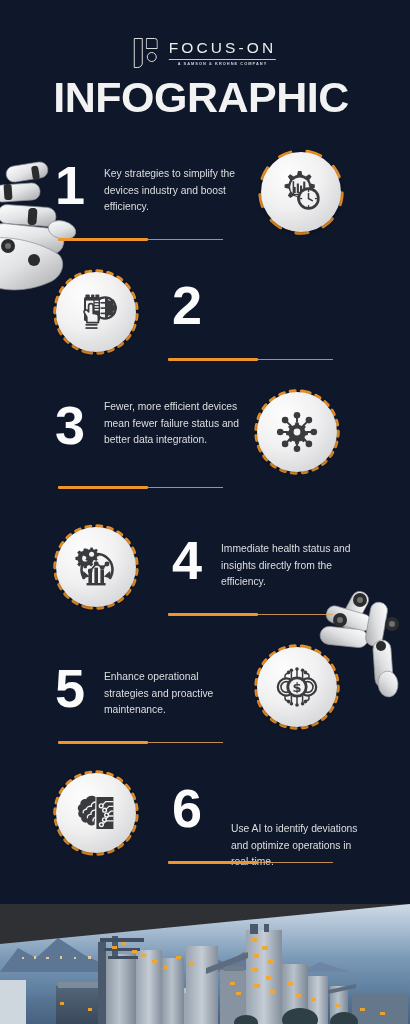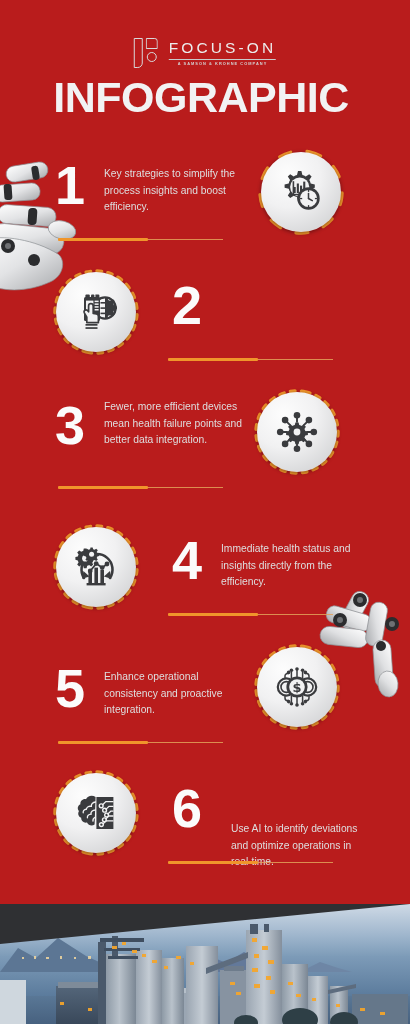--- a/index.html
+++ b/index.html
@@ -2,21 +2,21 @@
 <html><head>
 <meta charset="utf-8">
 <style>
   * { margin:0; padding:0; box-sizing:border-box; }
   html,body { background:#2f3033; }
   body {
     width:410px; height:1024px; position:relative; overflow:hidden;
     font-family:"Liberation Sans", sans-serif;
     background:#2f3033; color:#e9e9ea;
   }
-  .page { position:absolute; inset:0; background:#b91c1c; overflow:hidden; }
+  .page { position:absolute; inset:0; background:#0f172a; overflow:hidden; }
 
   
   .header { position:absolute; top:0; left:0; width:410px; height:140px; }
   .logo { position:absolute; top:38px; left:50%; transform:translateX(-50%);
           display:flex; align-items:center; gap:9px; }
   .logo-mark { width:26px; height:30px; position:relative; }
   .logo-mark .bar {
     position:absolute; left:0; top:0; width:9px; height:30px;
     border:1.4px solid #d8d9da; border-radius:0 0 5px 0;
   }
@@ -162,21 +162,21 @@
           <circle cx="22" cy="32" r="3" fill="#6e7073"></circle>
         <circle cx="74" cy="36" r="7"></circle>
           <circle cx="74" cy="36" r="3" fill="#6e7073"></circle>
         <circle cx="63" cy="58" r="5"></circle>
       </g>
     </svg>
   </div>
 
   <div class="row" style="top:152px;">
     <div class="num" style="left:55px;">1</div>
-    <div class="copy" style="left:104px;">Key strategies to simplify the process insights and boost efficiency.</div>
+    <div class="copy" style="left:104px;">Key strategies to simplify the devices industry and boost efficiency.</div>
     <div class="divider" style="left:58px; top:86px;">
       <div class="seg-a"></div>
         <div class="seg-b"></div>
     </div>
     <div class="badge" style="left:257px; top:-4px;">
       <div class="arc">
         <svg viewBox="0 0 88 88">
             <circle cx="44" cy="44" r="41" fill="none" stroke="#f0952b" stroke-width="3.4" stroke-linecap="round" stroke-dasharray="5 7" stroke-dashoffset="0" transform="rotate(-78 44 44)" pathLength="100" style="stroke-dasharray:4.6 6.4"></circle>
           </svg>
       </div>
@@ -253,21 +253,21 @@
             <rect x="14.5" y="37" width="12" height="1.7"></rect>
             <rect x="14.5" y="40.2" width="12" height="1.7"></rect>
           </g>
         </svg>
       </div>
     </div>
   </div>
 
   <div class="row" style="top:392px;">
     <div class="num" style="left:55px;">3</div>
-    <div class="copy tall" style="left:104px;">Fewer, more efficient devices mean health failure points and better data integration.</div>
+    <div class="copy tall" style="left:104px;">Fewer, more efficient devices mean fewer failure status and better data integration.</div>
     <div class="divider" style="left:58px; top:94px;">
       <div class="seg-a"></div>
         <div class="seg-b"></div>
     </div>
     <div class="badge" style="left:253px; top:-4px;">
       <div class="arc">
         <svg viewBox="0 0 88 88">
             <circle cx="44" cy="44" r="41" fill="none" stroke="#f0952b" stroke-width="3.4" stroke-linecap="round" stroke-dasharray="4.6 6.4" transform="rotate(-78 44 44)"></circle>
           </svg>
       </div>
@@ -343,21 +343,21 @@
             <path d="M19.5 5.4 h2.2 l.4 1.8 a5.6 5.6 0 0 1 1.5 .6 l1.6-1.1 1.6 1.6 -1.1 1.6 a5.6 5.6 0 0 1 .6 1.5 l1.8 .4 0 2.2 -1.8 .4 a5.6 5.6 0 0 1 -.6 1.5 l1.1 1.6 -1.6 1.6 -1.6-1.1 a5.6 5.6 0 0 1 -1.5 .6 l-.4 1.8 -2.2 0 -.4-1.8 a5.6 5.6 0 0 1 -1.5-.6 l-1.6 1.1 -1.6-1.6 1.1-1.6 a5.6 5.6 0 0 1 -.6-1.5 l-1.8-.4 0-2.2 1.8-.4 a5.6 5.6 0 0 1 .6-1.5 l-1.1-1.6 1.6-1.6 1.6 1.1 a5.6 5.6 0 0 1 1.5-.6 Z"></path>
           </g>
           <circle cx="20.6" cy="12.2" r="2.5" fill="#f2f2f3"></circle>
         </svg>
       </div>
     </div>
   </div>
 
   <div class="row" style="top:655px;">
     <div class="num" style="left:55px;">5</div>
-    <div class="copy" style="left:104px;">Enhance operational consistency and proactive integration.</div>
+    <div class="copy" style="left:104px;">Enhance operational strategies and proactive maintenance.</div>
     <div class="divider" style="left:58px; top:86px;">
       <div class="seg-a"></div>
         <div class="seg-b"></div>
     </div>
     <div class="badge" style="left:253px; top:-12px;">
       <div class="arc">
         <svg viewBox="0 0 88 88">
             <circle cx="44" cy="44" r="41" fill="none" stroke="#f0952b" stroke-width="3.4" stroke-linecap="round" stroke-dasharray="4.6 6.4" transform="rotate(-78 44 44)"></circle>
           </svg>
       </div>

